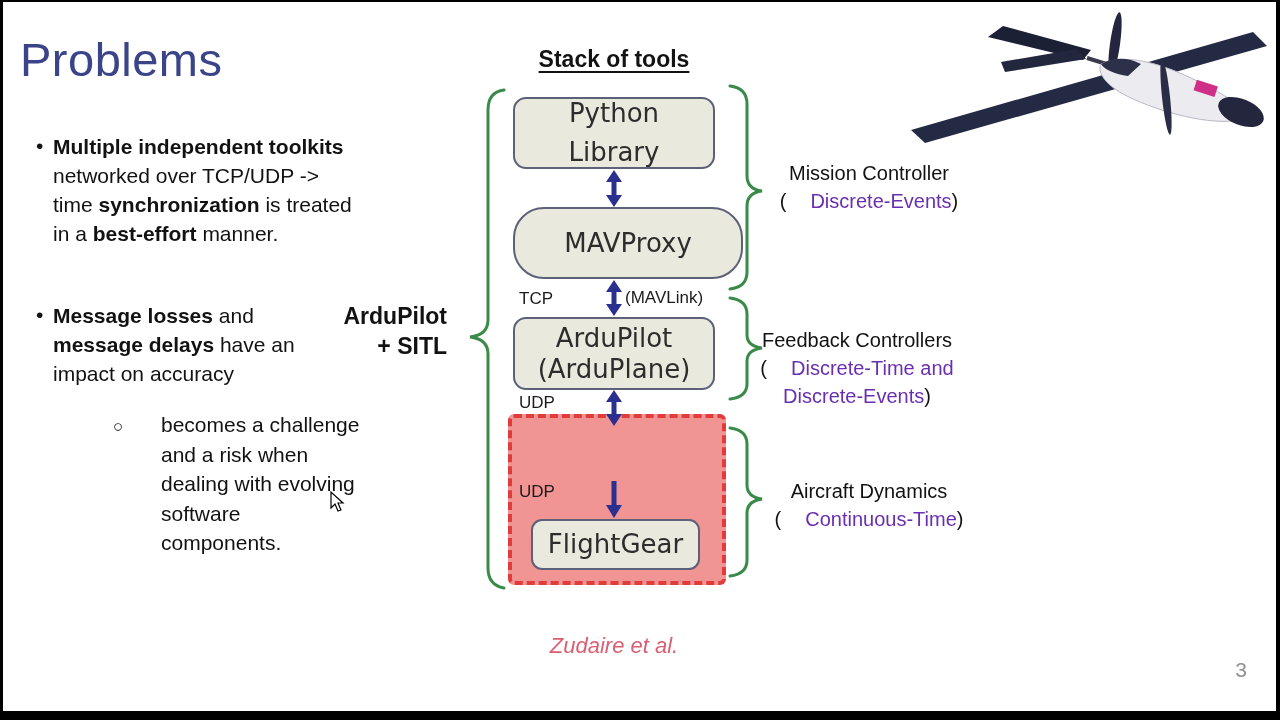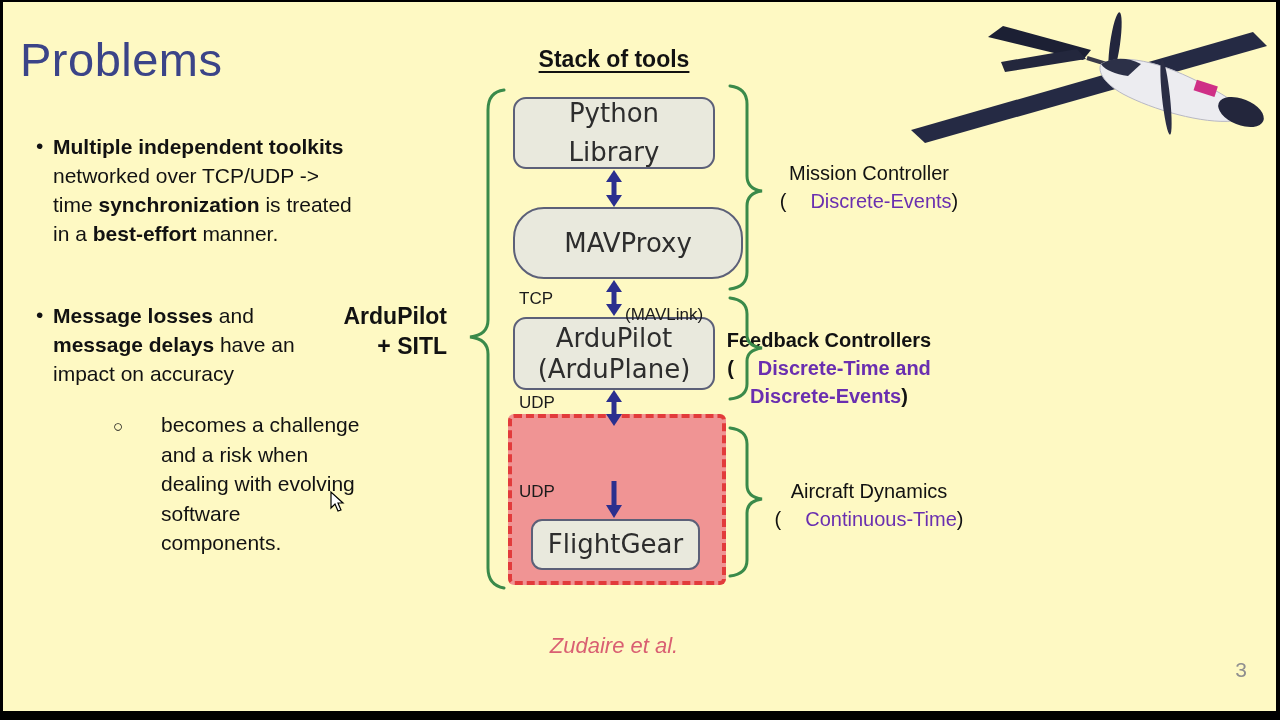--- a/index.html
+++ b/index.html
@@ -1,18 +1,18 @@
 <!DOCTYPE html>
 <html style="--title_text: #3b4488; --body_text: #121212; --purple: #6a2fb0; --green: #3a8a4a; --navy: #2b2f8e; --box_fill: #e9e9dd; --box_border: #5c6078; --box_text: #2d2d2d; --red_fill: #f09494; --red_border: #e23b3b; --citation: #d95f72; --page_gray: #8f8f8f;"><head>
 <meta charset="utf-8">
 <style>
   html,body{margin:0;padding:0;background:#222;}
   .slide{
     position:relative; width:1280px; height:720px; box-sizing:border-box;
-    background:#fef9c3; overflow:hidden;
+    background:#ffffff; overflow:hidden;
     border-style:solid; border-color:#000;
     border-width:2px 4px 9px 3px;
     font-family:"Liberation Sans", sans-serif;
   }
   .title{
     position:absolute; left:17px; top:30px; margin:0;
     font-size:47px; font-weight:400; color:var(--title_text);
     letter-spacing:0.5px;
   }
   .bullet{position:absolute; color:var(--body_text); font-size:21px; line-height:29px;}
@@ -113,30 +113,30 @@
     <span>ArduPilot</span>
     <span>(ArduPlane)</span>
   </div>
 
 
   <div class="stackbox" style="left:528px; top:517px; width:169px; height:51px; border-radius:11px;">
     <span>FlightGear</span>
   </div>
 
   <span class="lbl r" style="left:516px; top:287px;">TCP</span>
-  <span class="lbl" style="left:622px; top:303px;">(MAVLink)</span>
+  <span class="lbl" style="left:622px; top:286px;">(MAVLink)</span>
   <span class="lbl r" style="left:516px; top:391px;">UDP</span>
   <span class="lbl r" style="left:516px; top:480px;">UDP</span>
 
   <div class="annotation" style="left:756px; top:157px; width:220px;">
     <div>Mission Controller</div>
     <div class="sub-line"><span>(</span><span class="sub-text">Discrete-Events</span><span>)</span></div>
   </div>
 
-  <div class="annotation" style="left:708px; top:324px; width:236px;font-weight:bold;">
+  <div class="annotation" style="left:736px; top:324px; width:236px;">
     <div>Feedback Controllers</div>
     <div class="sub-line"><span>(</span><span class="sub-text">Discrete-Time and Discrete-Events</span><span>)</span></div>
   </div>
 
   <div class="annotation" style="left:756px; top:475px; width:220px;">
     <div>Aircraft Dynamics</div>
     <div class="sub-line"><span>(</span><span class="sub-text">Continuous-Time</span><span>)</span></div>
   </div>
 
   <div class="citation">

